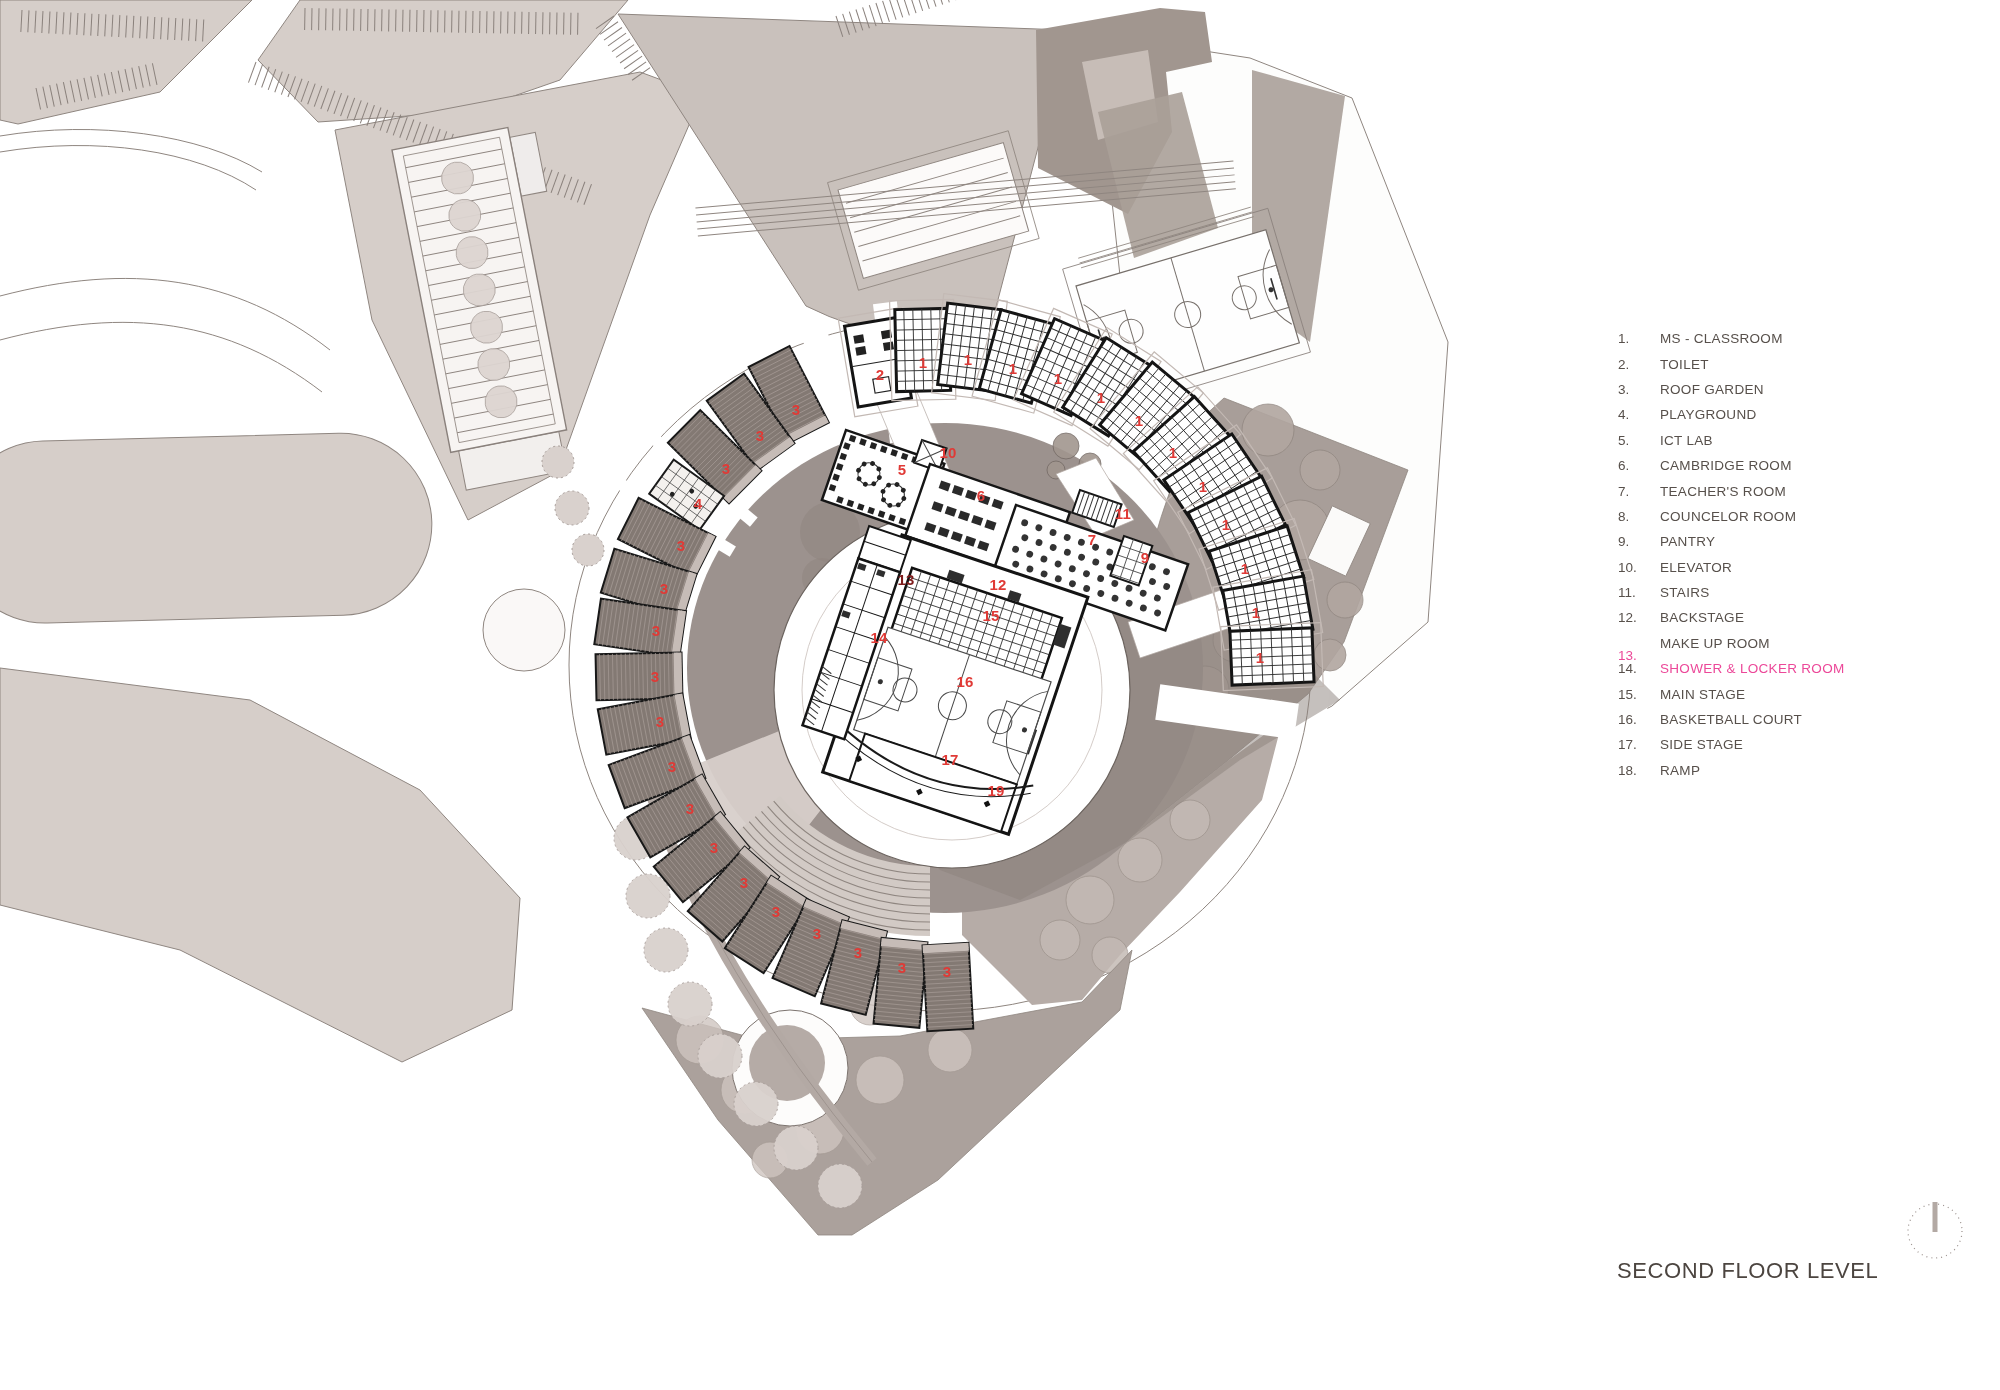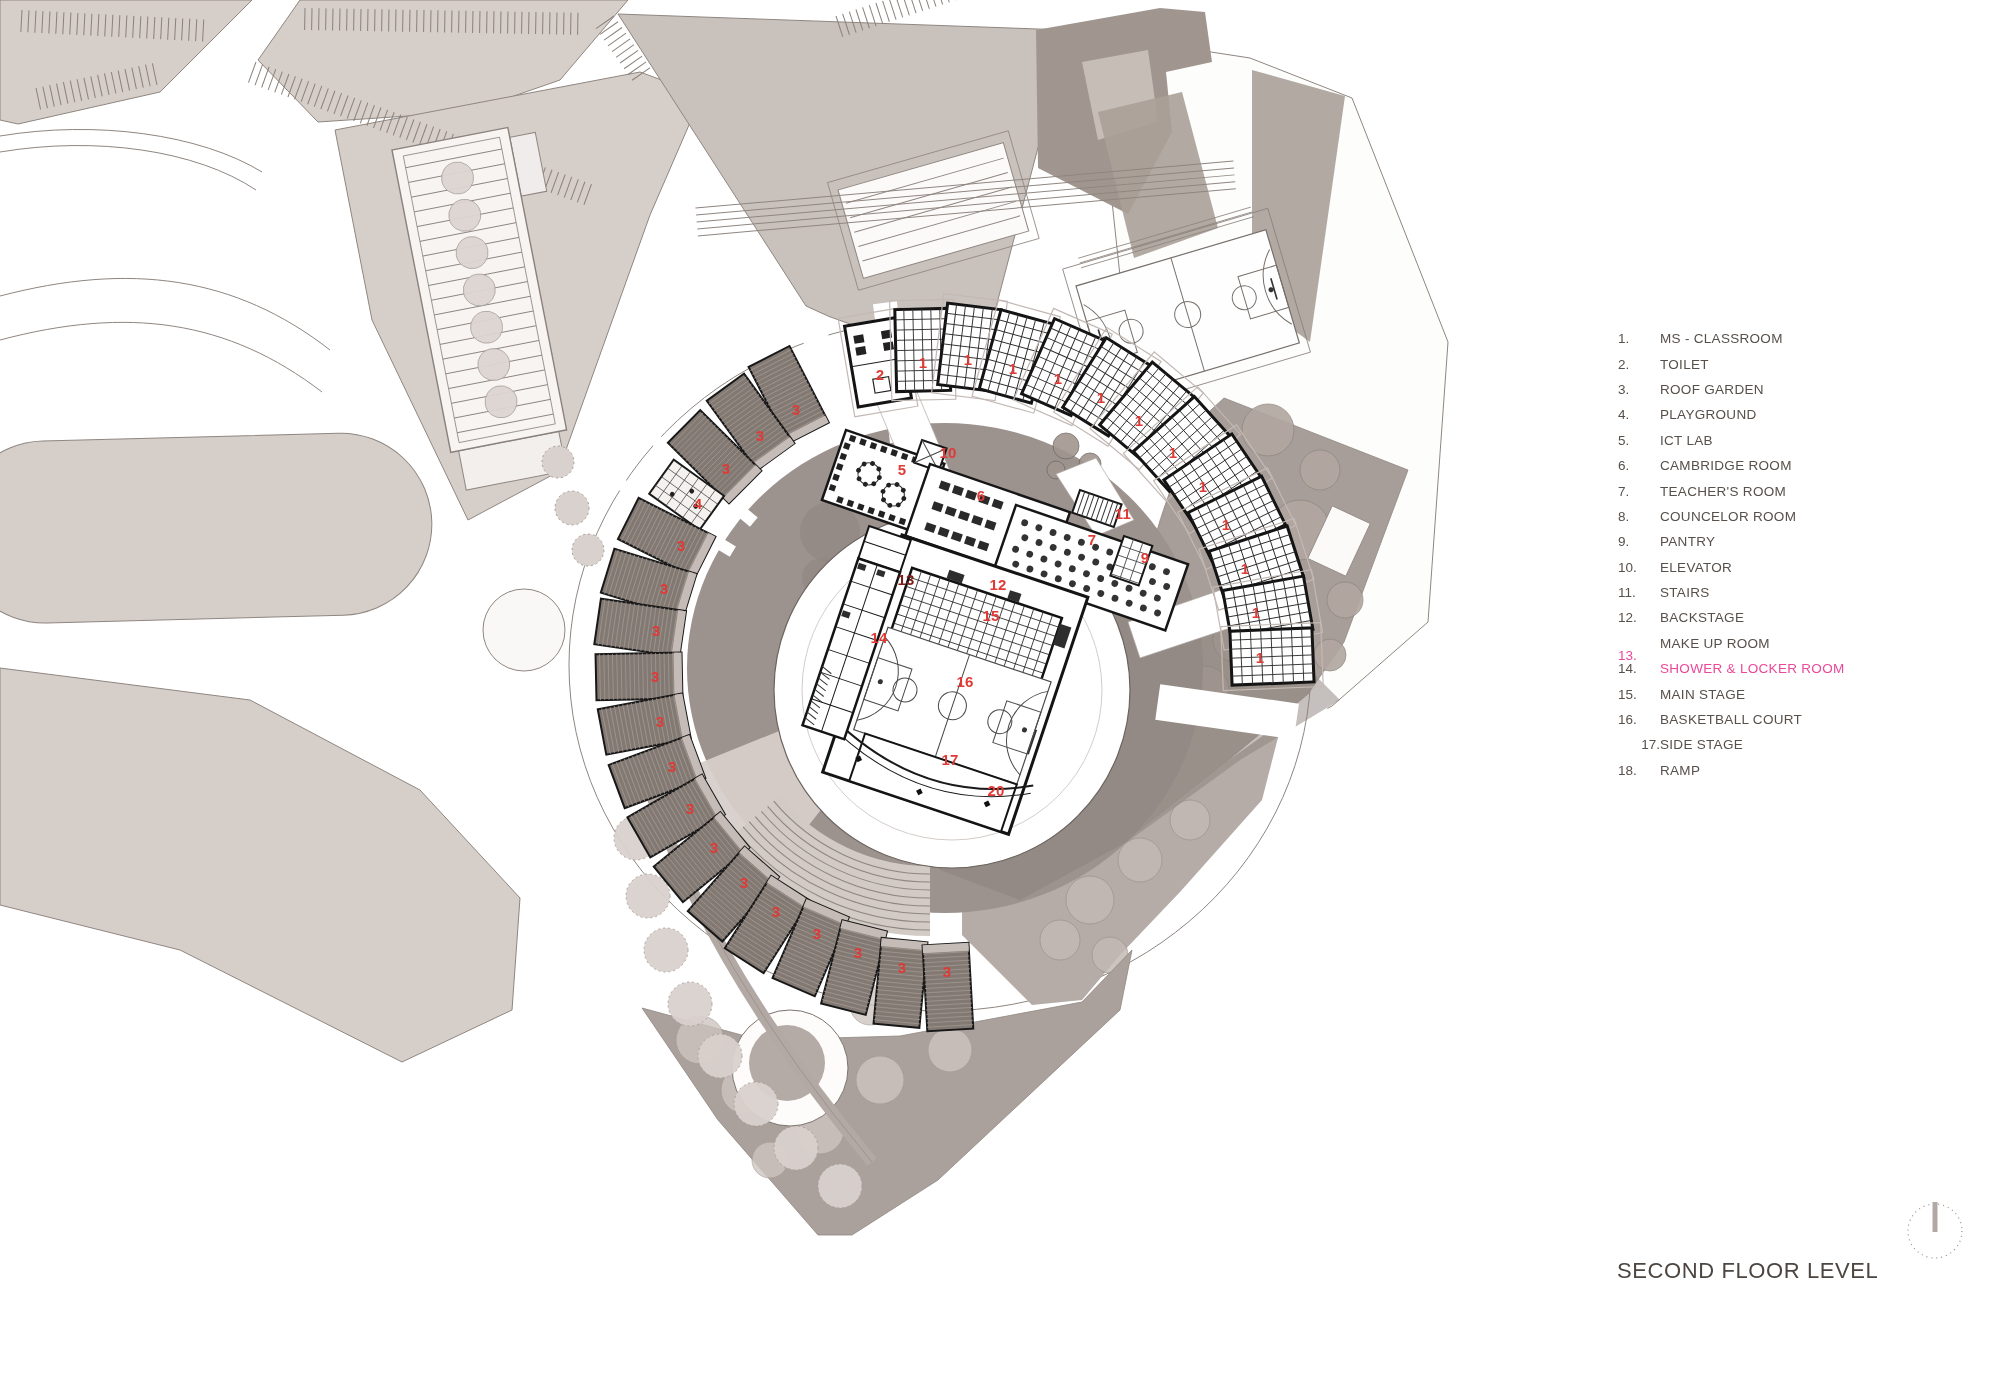--- a/index.html
+++ b/index.html
@@ -1218,21 +1218,21 @@
       <span class="plan-label" style="left: 1092px; top: 539px; color: rgb(224, 58, 54);">7</span>
       <span class="plan-label" style="left: 1145px; top: 557px; color: rgb(224, 58, 54);">9</span>
       <span class="plan-label" style="left: 948px; top: 452px; color: rgb(224, 58, 54);">10</span>
       <span class="plan-label" style="left: 1123px; top: 513px; color: rgb(224, 58, 54); text-align: right;">11</span>
       <span class="plan-label" style="left: 998px; top: 584px; color: rgb(224, 58, 54);">12</span>
       <span class="plan-label" style="left: 906px; top: 579px; color: #7f1d1d;">13</span>
       <span class="plan-label" style="left: 879px; top: 637px; color: rgb(224, 58, 54);">14</span>
       <span class="plan-label" style="left: 991px; top: 615px; color: rgb(224, 58, 54);">15</span>
       <span class="plan-label" style="left: 965px; top: 681px; color: rgb(224, 58, 54);">16</span>
       <span class="plan-label" style="left: 950px; top: 759px; color: rgb(224, 58, 54);">17</span>
-      <span class="plan-label" style="left: 996px; top: 790px; color: rgb(224, 58, 54);">20</span>
+      <span class="plan-label" style="left: 996px; top: 790px; color: rgb(224, 58, 54);">19</span>
     </div>
 </div>
 
 <div id="legend">
     <div class="legend-row">
       <span class="legend-num" style="color: rgb(87, 80, 75);">1.</span>
       <span class="legend-label" style="color: rgb(87, 80, 75);">MS - CLASSROOM</span>
     </div>
     <div class="legend-row">
       <span class="legend-num" style="color: rgb(87, 80, 75);">2.</span>
@@ -1288,21 +1288,21 @@
     </div>
     <div class="legend-row">
       <span class="legend-num" style="color: rgb(87, 80, 75);">15.</span>
       <span class="legend-label" style="color: rgb(87, 80, 75);">MAIN STAGE</span>
     </div>
     <div class="legend-row">
       <span class="legend-num" style="color: rgb(87, 80, 75);">16.</span>
       <span class="legend-label" style="color: rgb(87, 80, 75);">BASKETBALL COURT</span>
     </div>
     <div class="legend-row">
-      <span class="legend-num" style="color: rgb(87, 80, 75); text-align: right;">17.</span>
+      <span class="legend-num" style="color: rgb(87, 80, 75);">17.</span>
       <span class="legend-label" style="color: rgb(87, 80, 75);">SIDE STAGE</span>
     </div>
     <div class="legend-row">
       <span class="legend-num" style="color: rgb(87, 80, 75);">18.</span>
       <span class="legend-label" style="color: rgb(87, 80, 75);">RAMP</span>
     </div>
   </div>
 
 <div id="page-title">SECOND FLOOR LEVEL</div>
 

